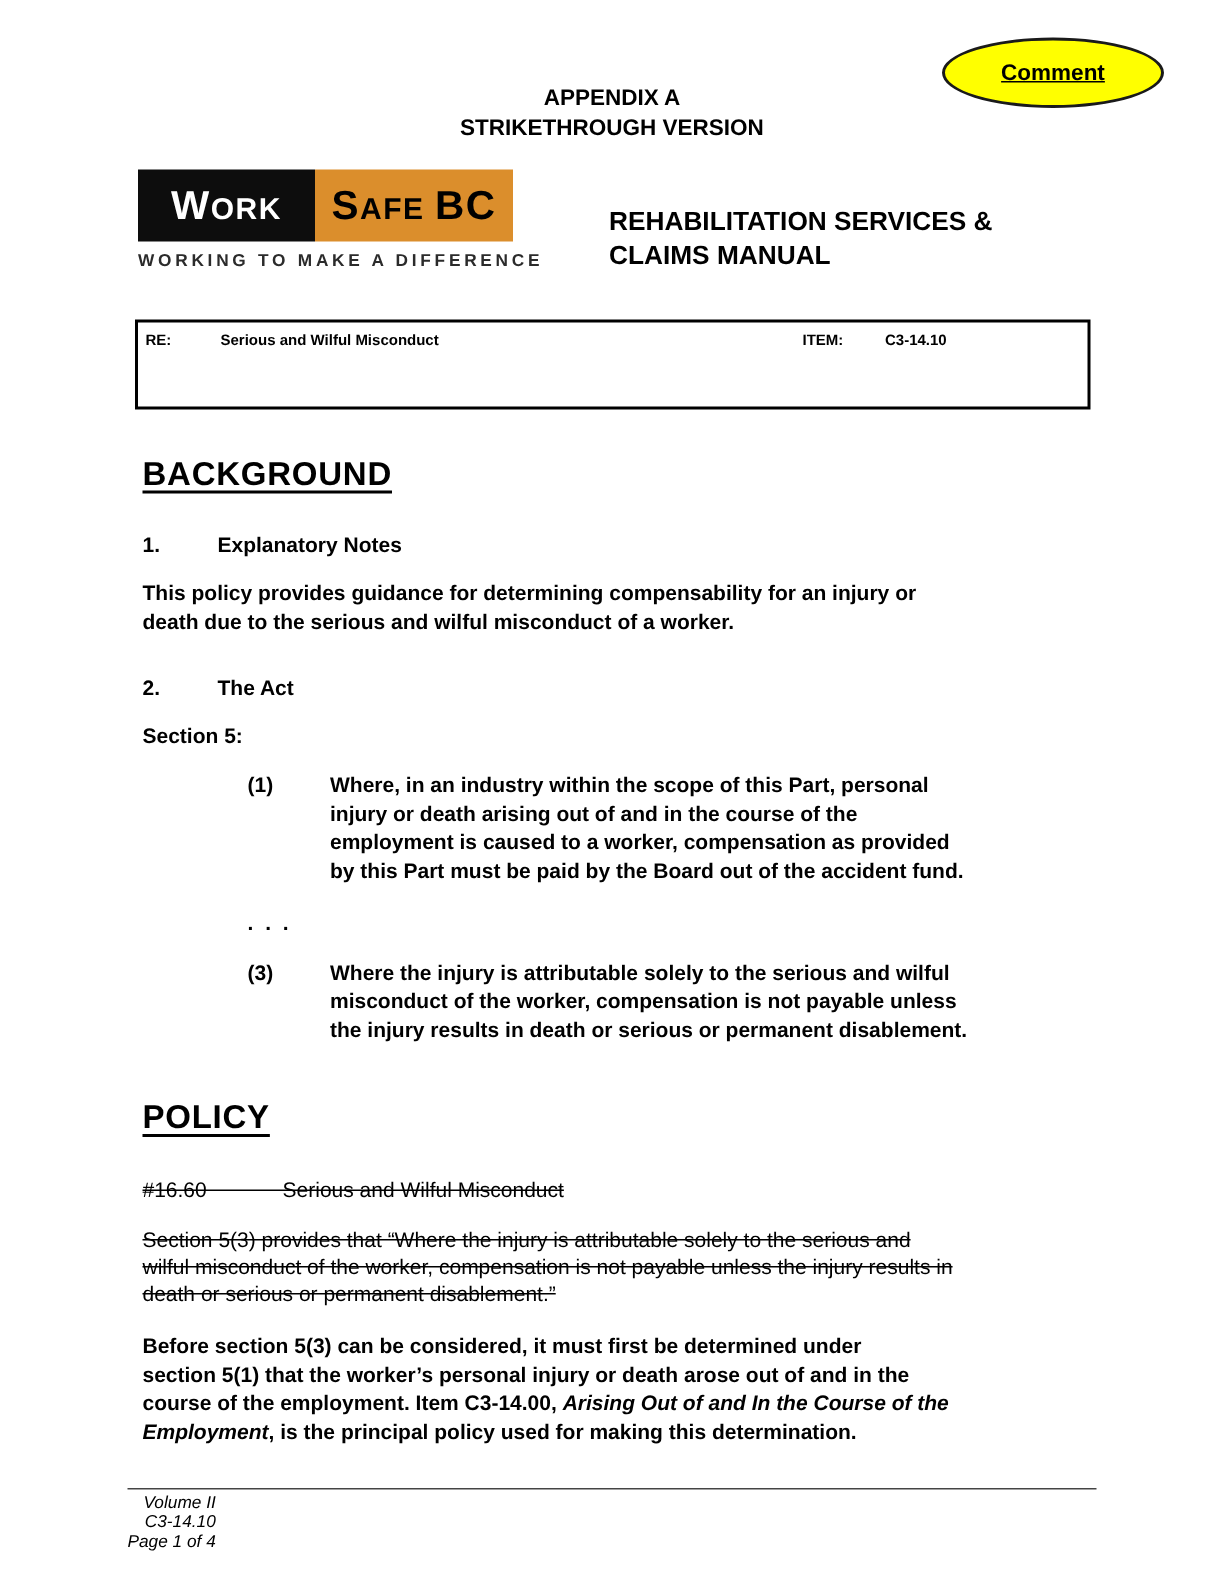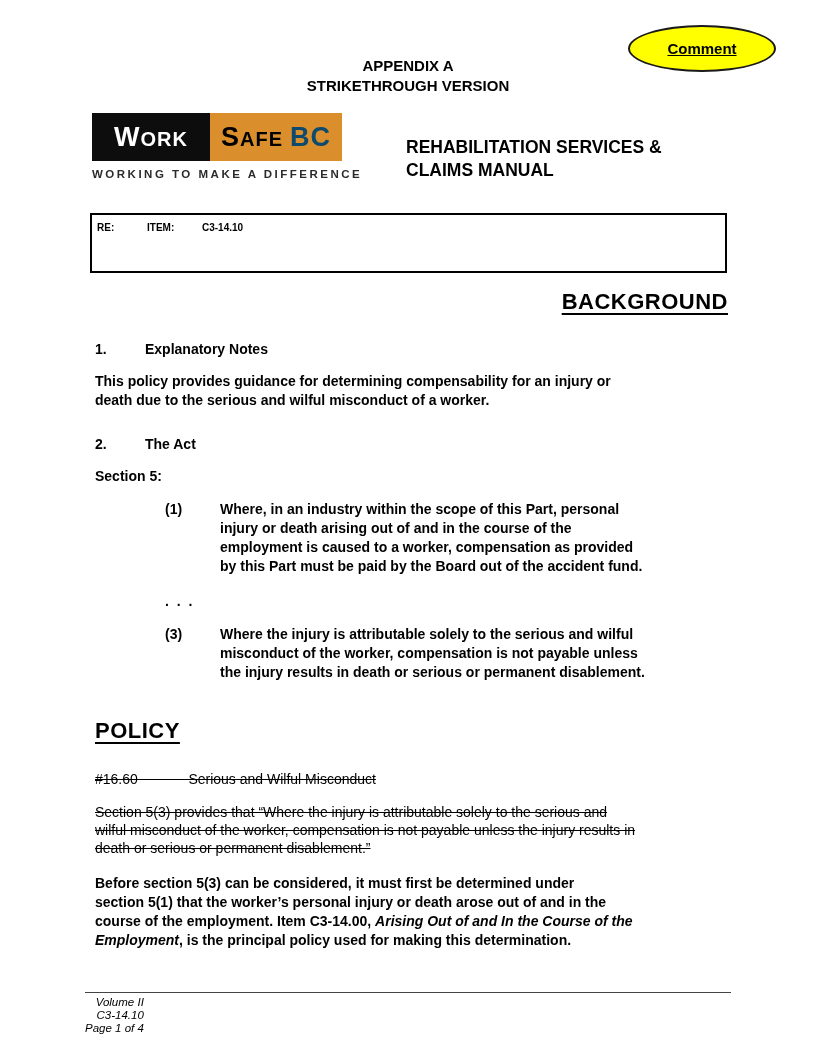--- a/index.html
+++ b/index.html
@@ -44,21 +44,21 @@
     color: #fff;
   }
   .logo-right {
     background: #DB8E2C; flex: 1;
     display: flex; align-items: center; justify-content: center; gap: 7px;
   }
   .logo-word { font-weight: bold; letter-spacing: 1px; white-space: nowrap; }
   .logo-initial { font-size: 27px; }
   .logo-rest { font-size: 20px; }
   .logo-safe { color: #000000; }
-  .logo-bc { color: #0c4a6e; }
+  .logo-bc { color: #000000; }
   .tagline {
     margin-top: 7px; font-size: 11.5px; font-weight: bold;
     letter-spacing: 2.5px; color: #2b2b2b; white-space: nowrap;
   }
   .manual-title {
     margin-left: 52px; padding-top: 23px;
     font-weight: bold; font-size: 17.5px; line-height: 23px;
     white-space: pre-line;
   }
 
@@ -77,21 +77,21 @@
 
   
   .content { margin: 0 88px 0 95px; font-size: 14px; }
   .section-heading {
     font-size: 22px; font-weight: bold;
     text-decoration: underline;
     text-decoration-thickness: 2px;
     text-underline-offset: 4px;
     letter-spacing: 0.5px;
   }
-  .heading-background { margin-top: 16px; text-align: right; }
+  .heading-background { margin-top: 30px; }
   .heading-policy { margin-top: 36px; }
 
   .num-item { display: flex; font-weight: bold; margin-top: 26px; }
   .num-item .num { flex: 0 0 50px; }
 
   .body-para { font-weight: bold; line-height: 19px; margin-top: 15px; white-space: pre-line; }
 
   .plain-line { font-weight: bold; margin-top: 16px; }
 
   .sub-item { display: flex; margin: 16px 0 0 70px; font-weight: bold; line-height: 19px; }
@@ -149,20 +149,21 @@
         </div>
       </div>
       <div class="tagline">WORKING TO MAKE A DIFFERENCE</div>
     </div>
     <div class="manual-title">REHABILITATION SERVICES &amp;
 CLAIMS MANUAL</div>
   </div>
 
   <div class="re-box">
     <span class="re-label">RE:</span>
+    <span class="re-value">Serious and Wilful Misconduct</span>
     <span class="item-label">ITEM:</span>
     <span class="item-value">C3-14.10</span>
   </div>
 
   <div class="content">
 
     <div class="section-heading heading-background">BACKGROUND</div>
 
     <div class="num-item">
       <span class="num">1.</span>

